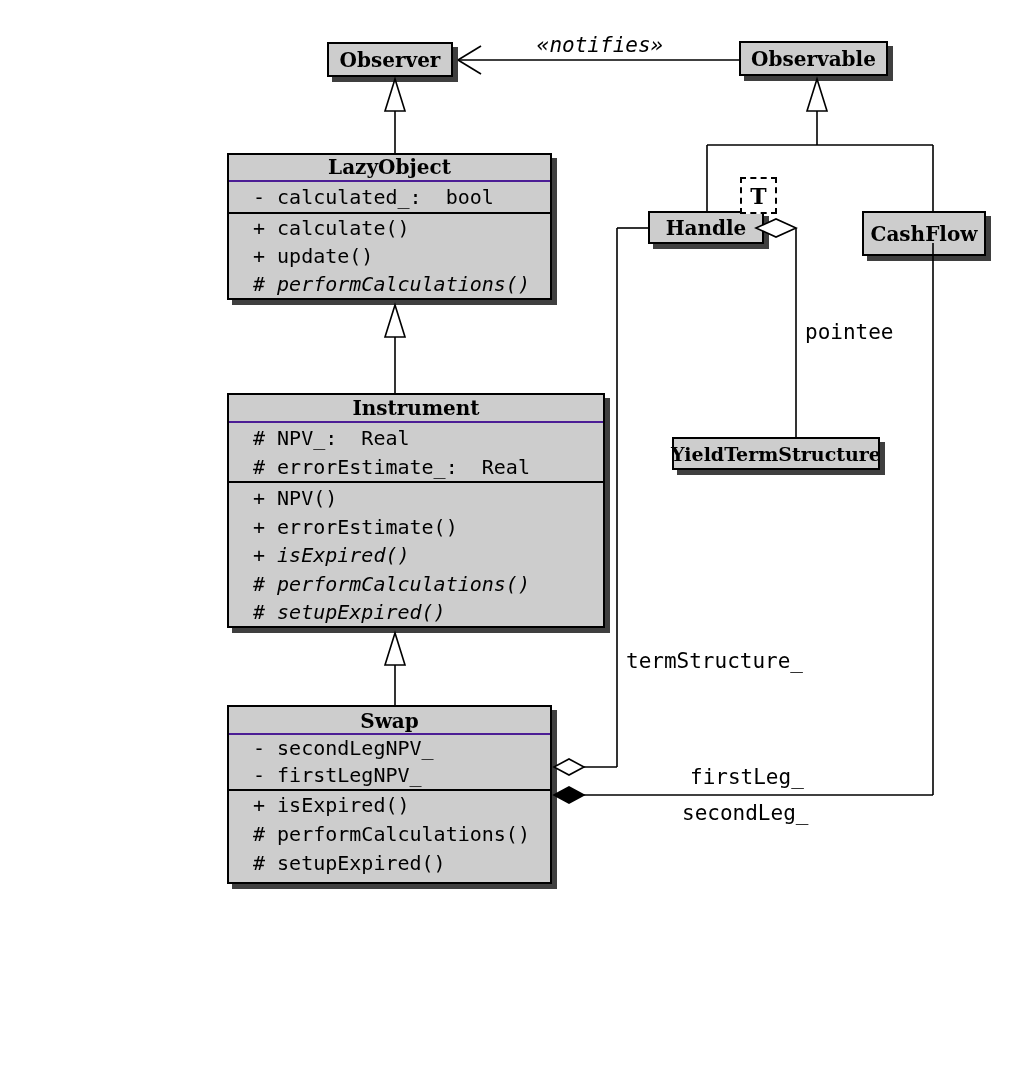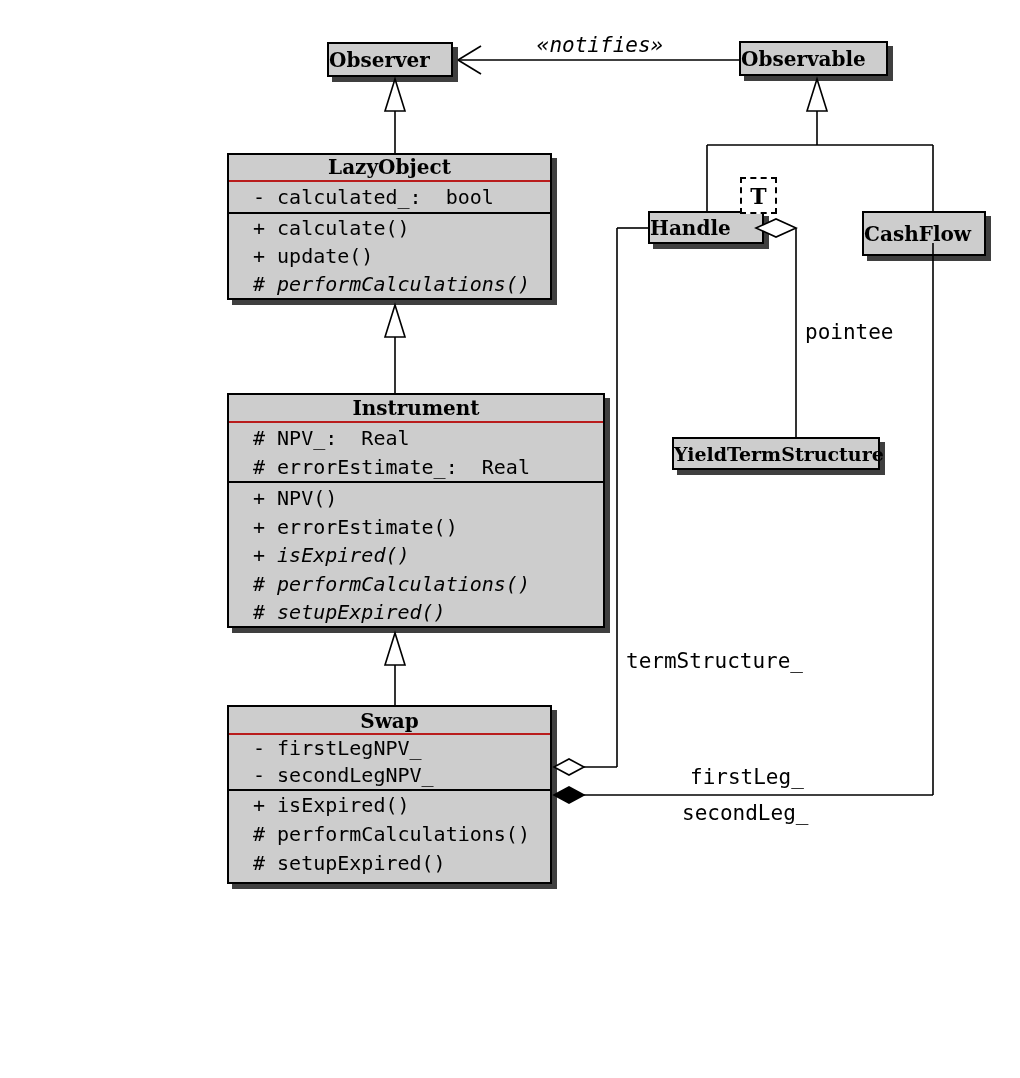--- a/index.html
+++ b/index.html
@@ -12,22 +12,22 @@
 
   
   .uml-box{
     position:absolute;box-sizing:border-box;background:#cdcdcd;
     border:2px solid #000;box-shadow:5px 5px 0 #3f3f3f;
   }
   .uml-title{
     font-family:"DejaVu Serif",serif;font-weight:bold;font-size:20px;
     text-align:center;box-sizing:border-box;
   }
-  .simple-class{display:flex;align-items:center;justify-content:flex-start;}
-  .compartment-title{border-bottom:2px solid #b91c1c;}
+  .simple-class{display:flex;align-items:center;justify-content:center;}
+  .compartment-title{border-bottom:2px solid #4c1d95;}
   .compartment-attrs{border-bottom:2px solid #000;box-sizing:border-box;}
   .member{
     font-size:20px;white-space:pre;padding-left:24px;overflow:hidden;
   }
   .abstract{font-style:italic;}
 
   
   .template-param{
     position:absolute;box-sizing:border-box;background:#ffffff;
     border:2px dashed #000;z-index:3;
@@ -128,22 +128,22 @@
         <div class="member" style="line-height:28.5px;">+ errorEstimate()</div>
         <div class="member abstract" style="line-height:28.5px;">+ isExpired()</div>
         <div class="member abstract" style="line-height:28.5px;"># performCalculations()</div>
         <div class="member abstract" style="line-height:28.5px;"># setupExpired()</div>
       </div>
     </div>
 
     <div class="uml-box" style="left:227px;top:705px;width:325px;height:179px;">
       <div class="uml-title compartment-title" style="height:28px;line-height:28px;">Swap</div>
       <div class="compartment-attrs" style="height:56px;">
+        <div class="member" style="line-height:27px;">- secondLegNPV_</div>
         <div class="member" style="line-height:27px;">- firstLegNPV_</div>
-        <div class="member" style="line-height:27px;">- secondLegNPV_</div>
       </div>
       <div>
         <div class="member" style="line-height:29px;">+ isExpired()</div>
         <div class="member" style="line-height:29px;"># performCalculations()</div>
         <div class="member" style="line-height:29px;"># setupExpired()</div>
       </div>
     </div>
 
     <div class="uml-box simple-class" style="left:648px;top:211px;width:116px;height:33px;">
       <span class="uml-title">Handle</span>

